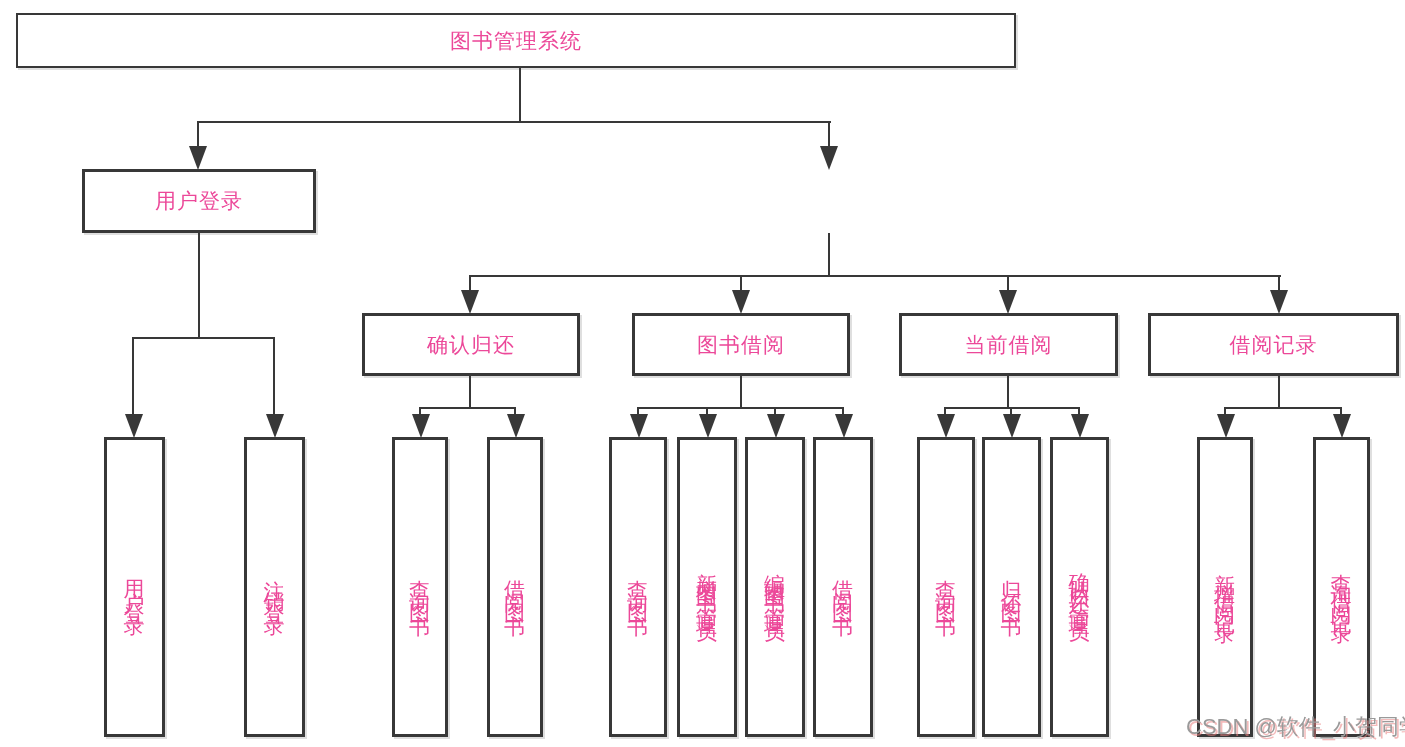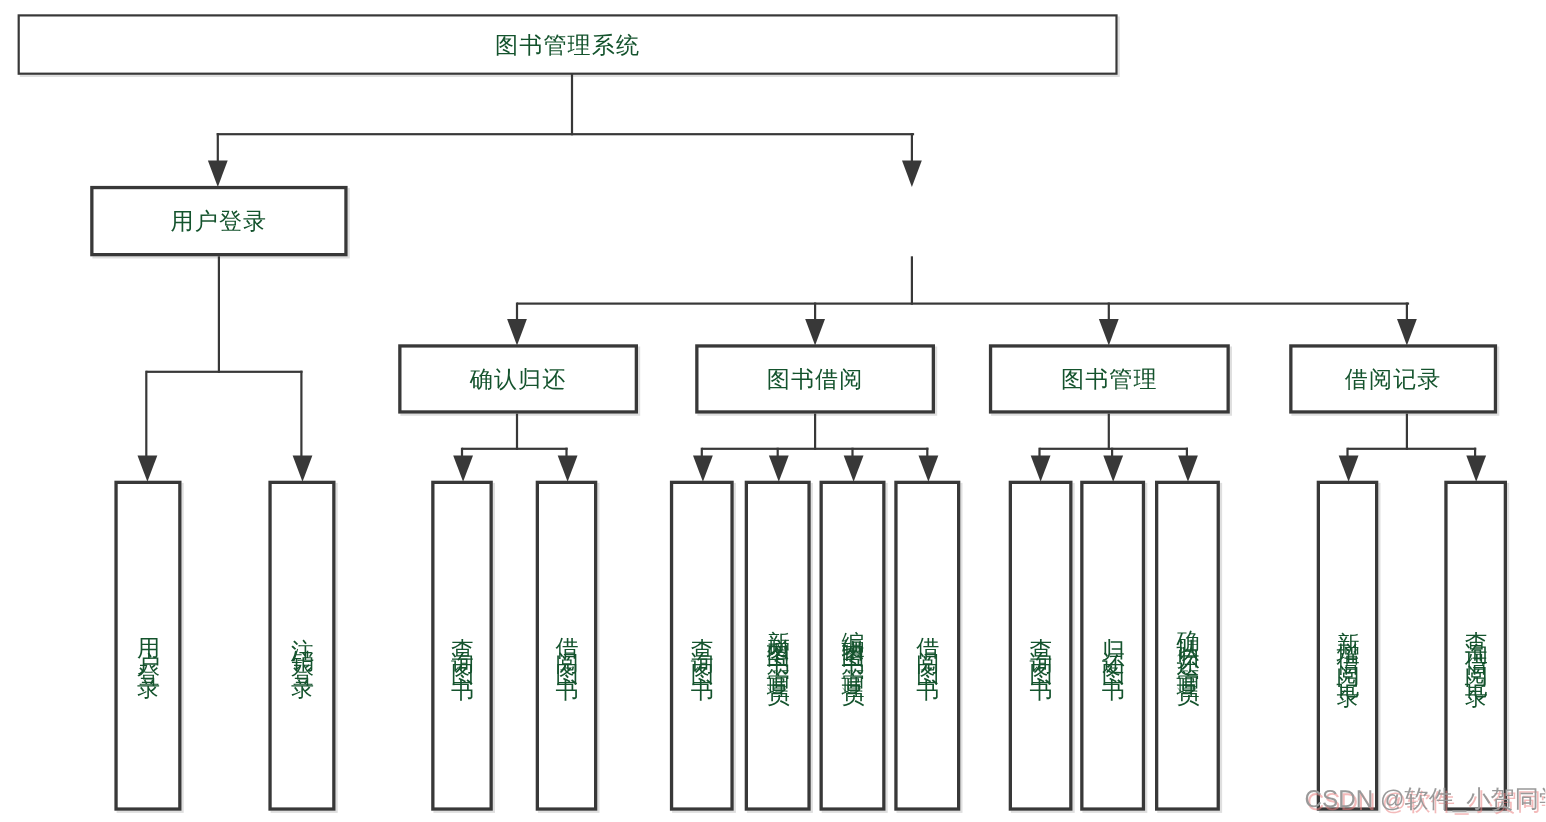--- a/index.html
+++ b/index.html
@@ -2,21 +2,21 @@
 <html><head>
 <meta charset="utf-8">
 <style>
   html,body { margin:0; padding:0; background:#ffffff; }
   .canvas {
     position:relative; width:1405px; height:747px; background:#ffffff;
     font-family:"Liberation Sans", sans-serif; overflow:hidden;
   }
   .node {
     position:absolute; box-sizing:border-box; background:#ffffff;
-    border:3px solid #383838; color:#14532d;
+    border:3px solid #383838; color:#ec4899;
     display:flex; align-items:center; justify-content:center;
     box-shadow:2px 2px 0 rgba(150,150,150,0.30);
   }
   .node.root { border-width:2px; }
   .hlabel { font-size:21px; letter-spacing:1px; white-space:nowrap; }
   .vtext {
     writing-mode:vertical-rl; text-orientation:mixed;
     font-size:21px; letter-spacing:12px; line-height:1;
   }
   .vtext.sp10 { letter-spacing:10px; }
@@ -49,24 +49,24 @@
 
   <div class="node" style="left:362px; top:313px; width:218px; height:63px;">
     <span class="hlabel">确认归还</span>
   </div>
 
   <div class="node" style="left:632px; top:313px; width:218px; height:63px;font-family:Liberation Mono, monospace;">
     <span class="hlabel">图书借阅</span>
   </div>
 
   <div class="node" style="left:899px; top:313px; width:219px; height:63px;">
-    <span class="hlabel">图书管理</span>
+    <span class="hlabel">当前借阅</span>
   </div>
 
-  <div class="node" style="left:1172px; top:313px; width:189px; height:63px;text-align:right;">
+  <div class="node" style="left:1148px; top:313px; width:251px; height:63px;text-align:right;">
     <span class="hlabel">借阅记录</span>
   </div>
 
   <div class="node" style="left:104px; top:437px; width:61px; height:300px;">
     <span class="vtext">用户登录</span>
   </div>
   <div class="node" style="left:244px; top:437px; width:61px; height:300px;">
     <span class="vtext">注销登录</span>
   </div>
 

